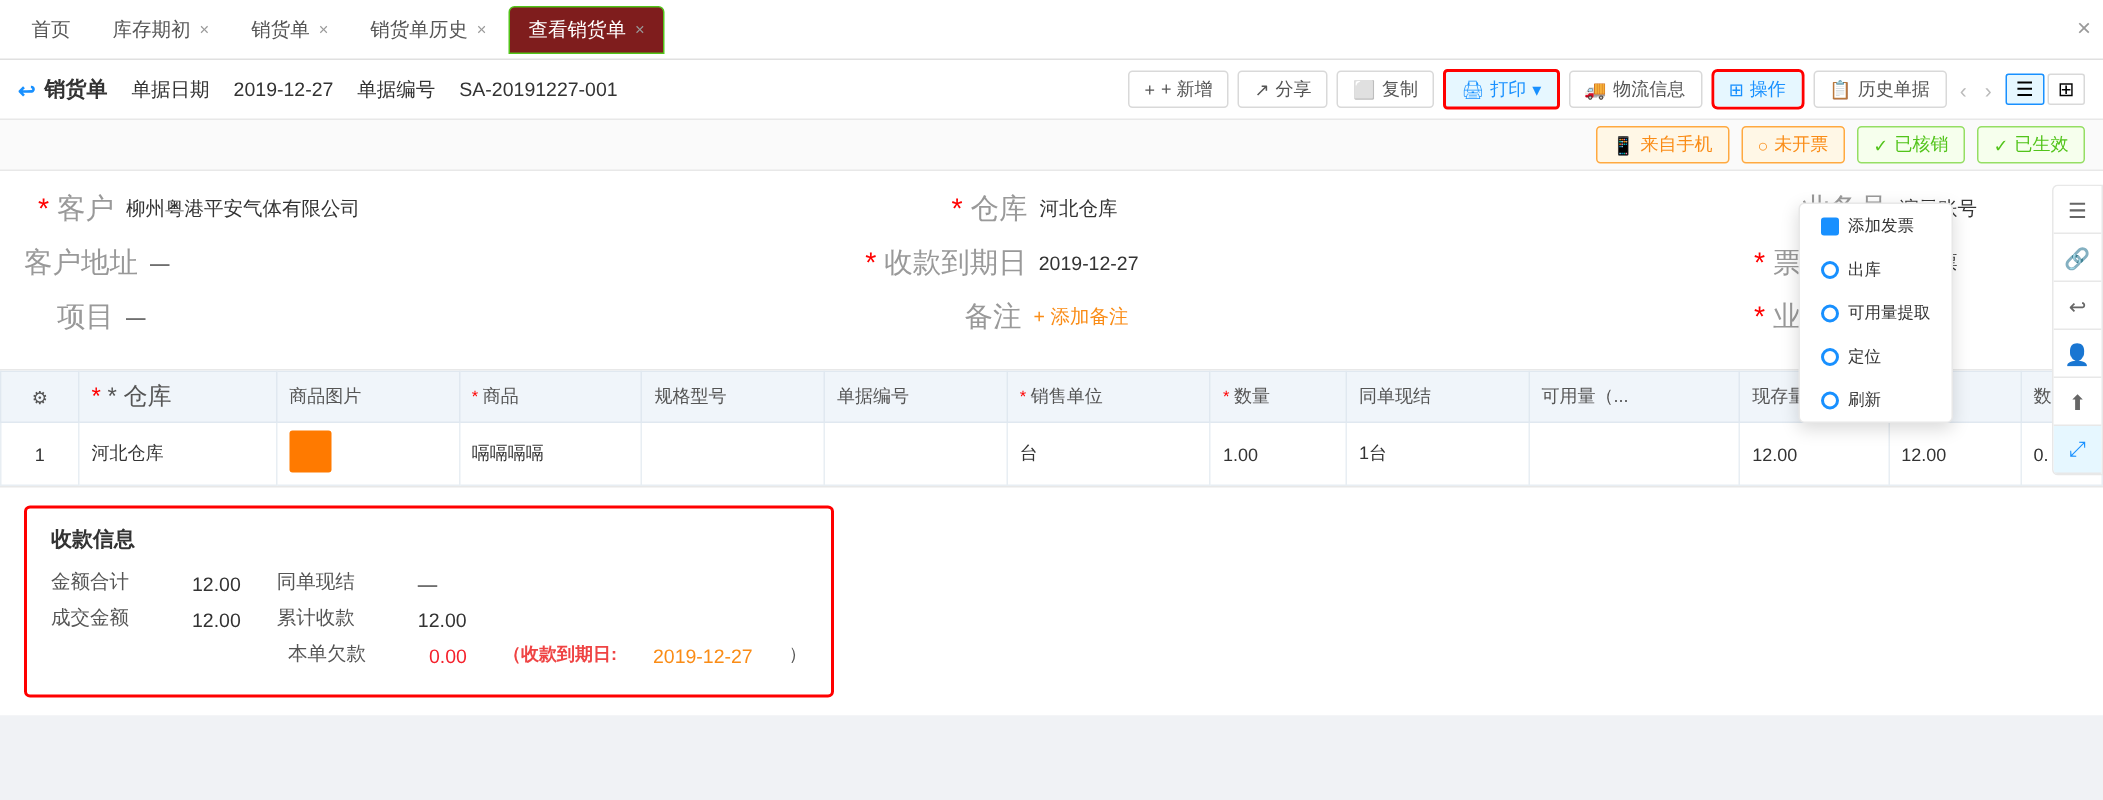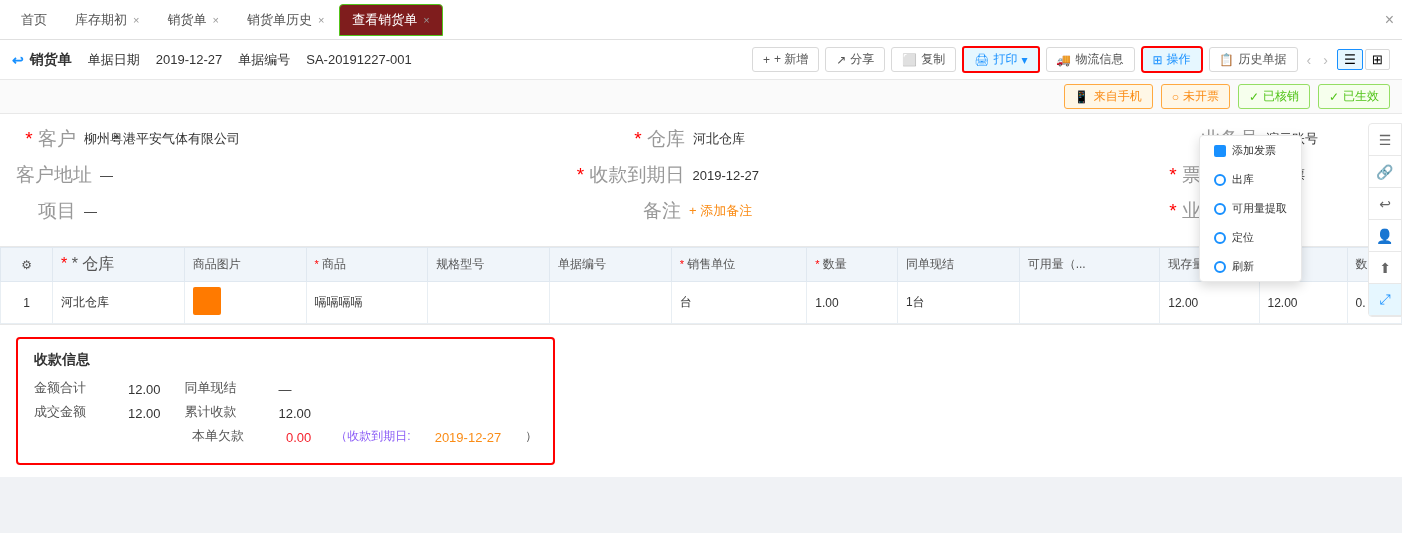--- a/index.html
+++ b/index.html
@@ -304,21 +304,21 @@
         <span class="payment-label" data-interactable="false">成交金额</span>
         <span class="payment-value" data-interactable="false">12.00</span>
         <span class="payment-label" data-interactable="false">累计收款</span>
         <span class="payment-value" data-interactable="false">12.00</span>
       </div>
       <div class="payment-row" data-interactable="false">
         <span class="payment-label" data-interactable="false" style="min-width:70px;"></span>
         <span data-interactable="false" style="min-width:40px;"></span>
         <span class="payment-label" data-interactable="false">本单欠款</span>
         <span class="payment-value red" data-interactable="false">0.00</span>
-        <span data-interactable="false" style="color:#8b5cf6;font-size:12px;">（收款到期日:</span>
+        <span data-interactable="false" style="color:#ef4444;font-size:12px;font-weight:bold;">（收款到期日:</span>
         <span class="payment-value orange" data-interactable="false">2019-12-27</span>
         <span data-interactable="false" style="color:#555;font-size:12px;">）</span>
       </div>
     </div>
   </div>
 
   <div class="dropdown-menu" data-interactable="false">
     <div class="dropdown-item" data-interactable="true">
       <span class="dropdown-icon-sq" data-interactable="false"></span>
       <span data-interactable="false">添加发票</span>

